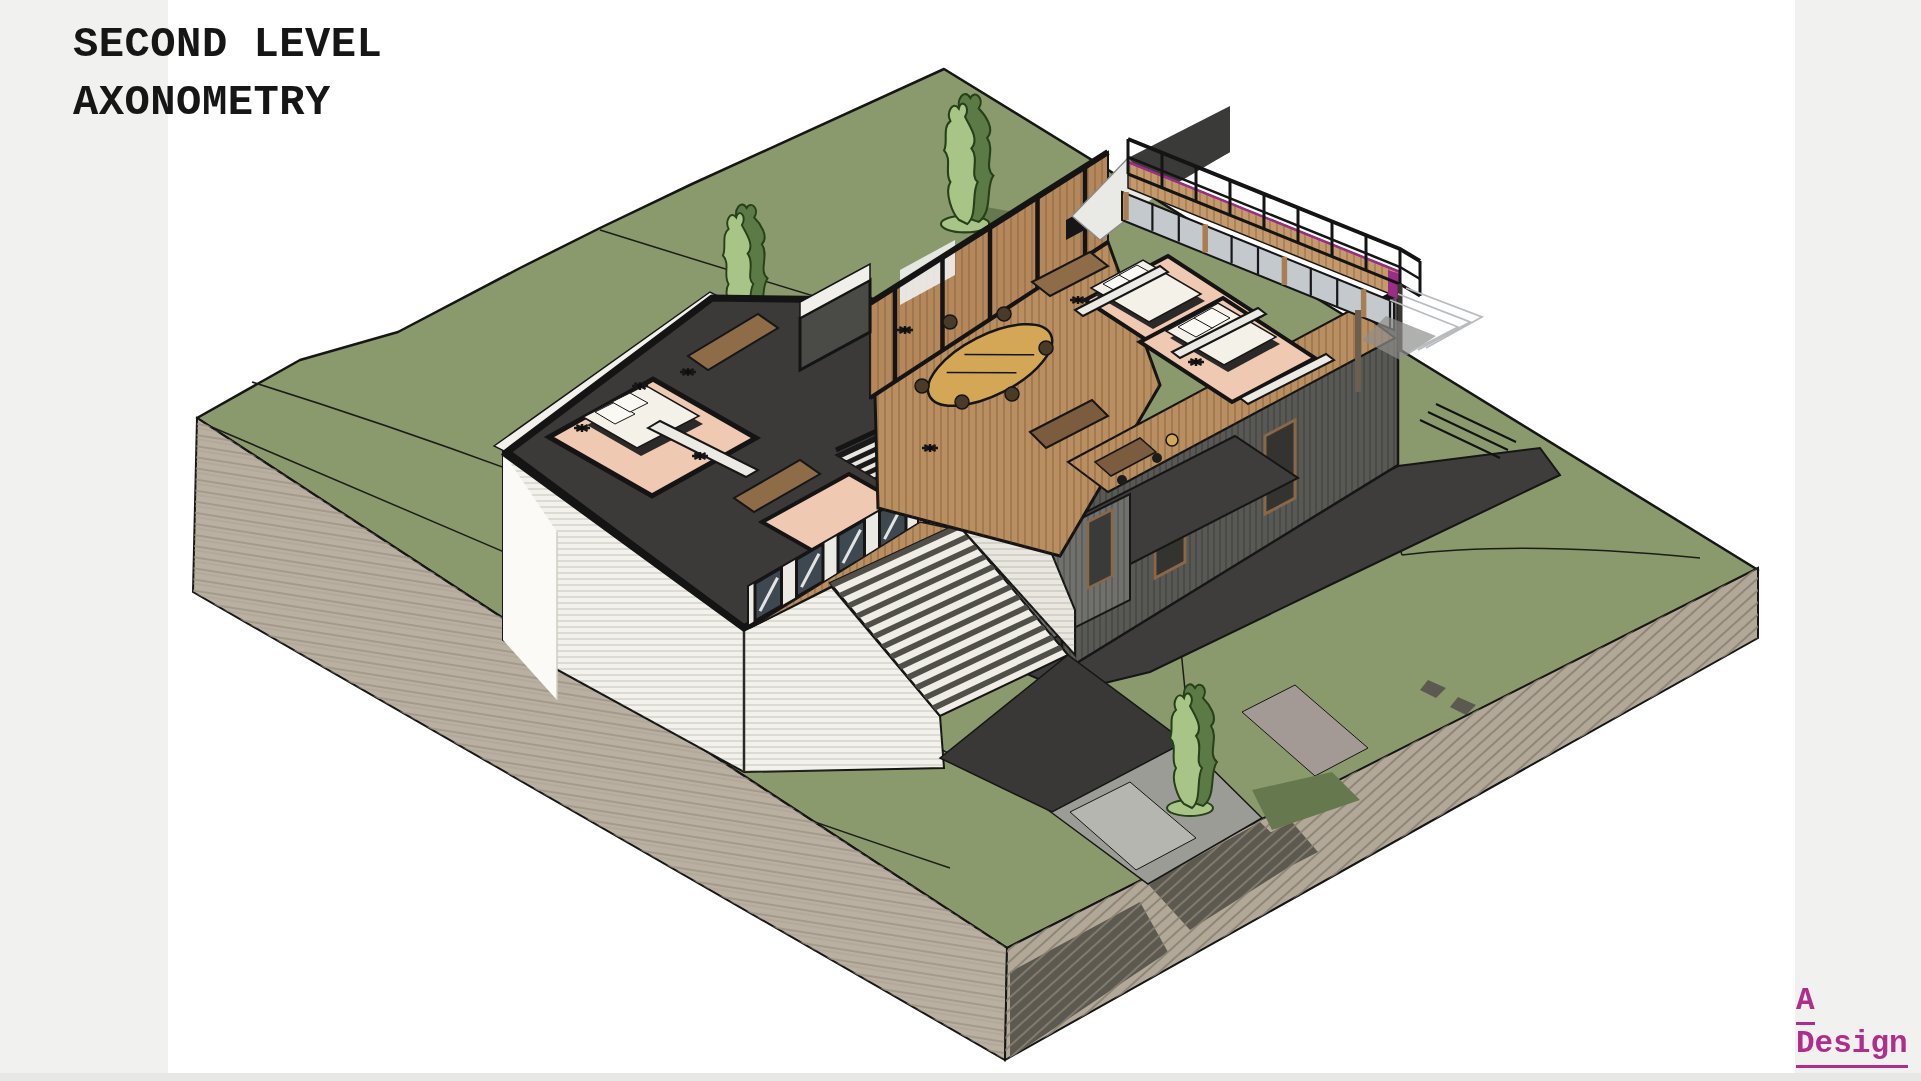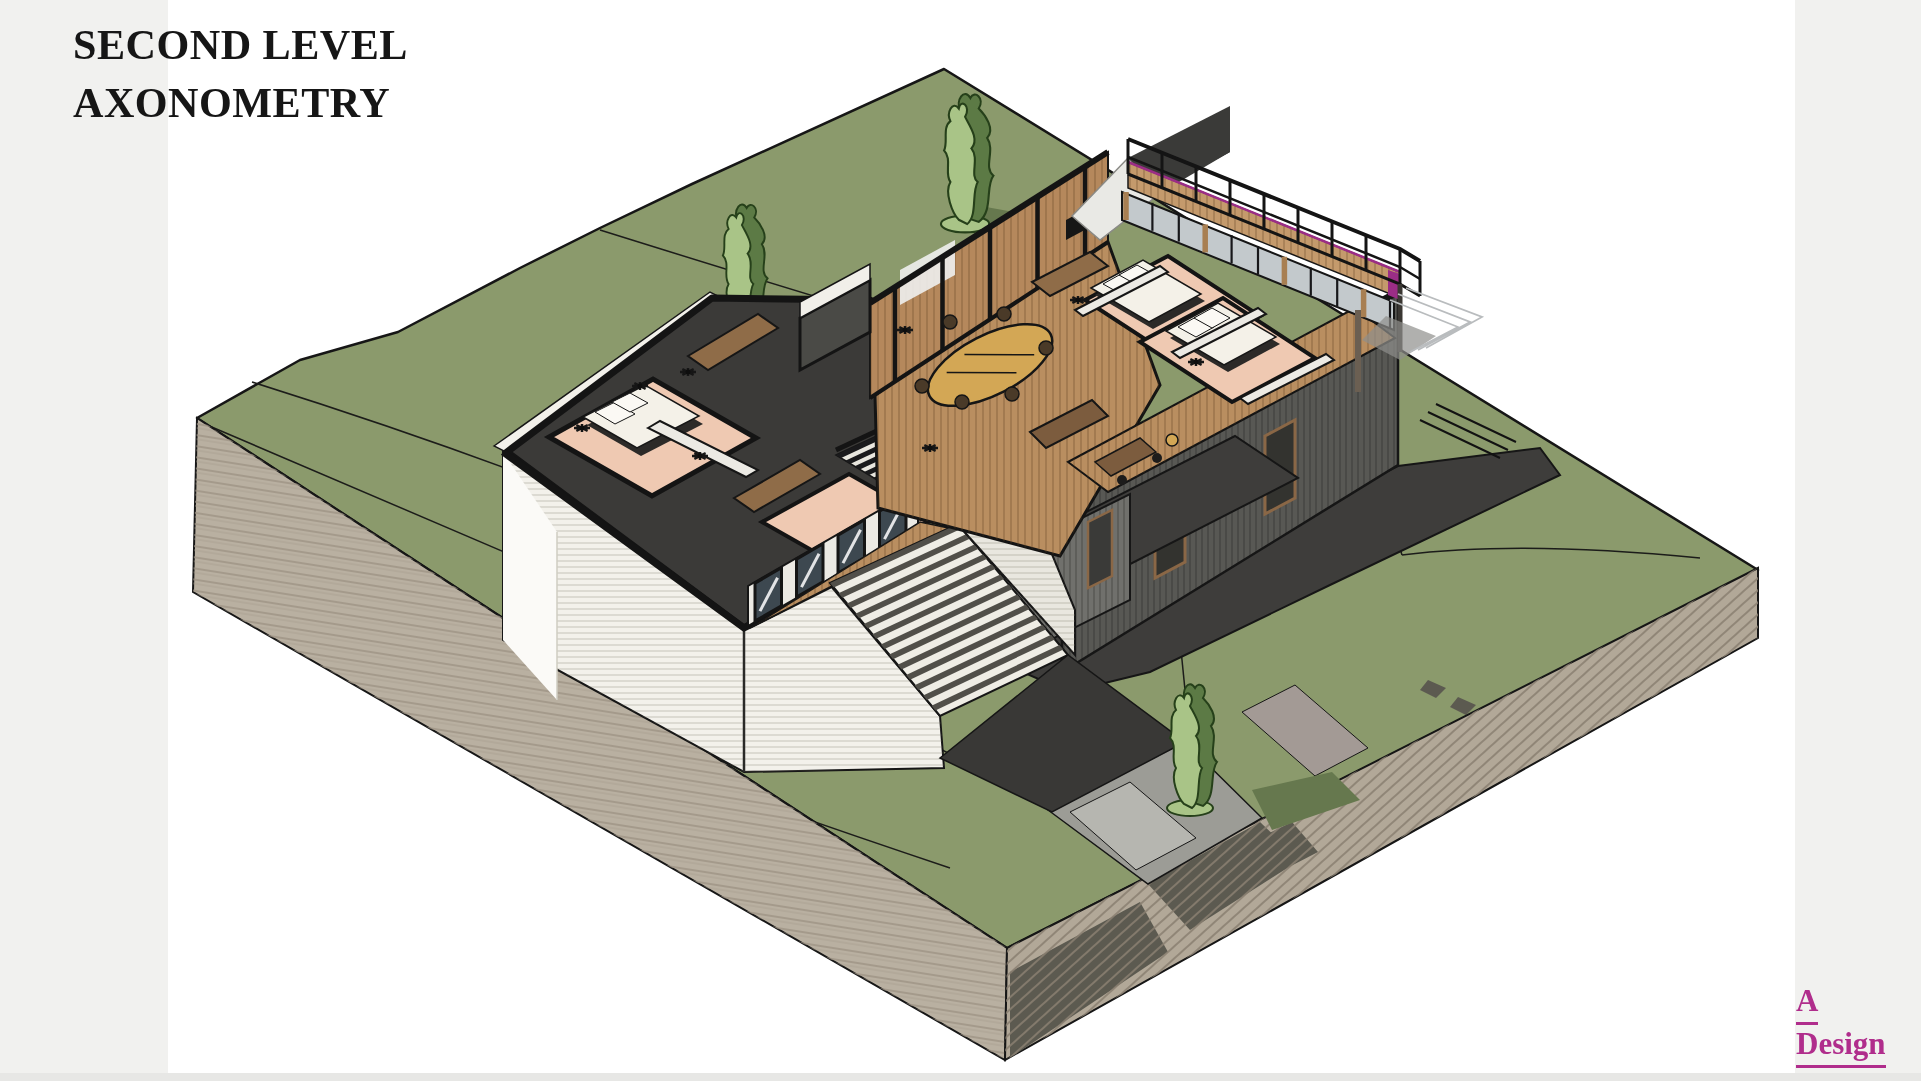--- a/index.html
+++ b/index.html
@@ -1,19 +1,19 @@
 <!DOCTYPE html>
 <html style="--page_bg: #ffffff; --margin_strip: #f1f1ef; --bottom_strip: #e7e7e5; --title_color: #161616; --logo_color: #b02d8c; --grass: #8b9a6c; --contour_line: #1c1c1a; --earth_left: #b9b0a1; --earth_right: #b2a898; --earth_dark_patch: #5c5a50; --slab_dark: #3e3d3b; --ramp_dark: #393836; --path_grey: #9c9c96; --path_light: #b6b6b0; --path_mauve: #a39a95; --wall_white: #f3f1eb; --wall_white_bright: #fbfaf7; --stair_tread_light: #efede5; --stair_tread_dark: #514f49; --floor_dark: #3b3a38; --wall_cut_black: #141414; --pink_floor: #efc9b2; --wood_floor: #b98e60; --wood_wall: #b5885c; --wood_fascia: #c49a6c; --table_tan: #d3a755; --sofa_brown: #8f6c48; --furniture_wood: #7c5c3e; --bed_white: #f4f1e8; --bed_base: #2c2a28; --glass_dark: #3d4850; --glass_light: #c3c9cc; --wall_grey_se: #585854; --wall_grey_lower: #70706c; --hall_grey: #514f4b; --partition_white: #eceae4; --railing_black: #141414; --accent_magenta: #9b2d86; --tree_light: #a9c487; --tree_dark: #5c7a45; --tree_shadow: #66784e; --ghost_grey: #b9bcbe; --canopy_white: #e9e9e5;"><head>
 <meta charset="utf-8">
 <style>
   html,body{margin:0;padding:0;background:#dcdcda;}
   .stage{
     position:relative; width:1921px; height:1081px; overflow:hidden;
     background:var(--page_bg,#ffffff);
-    font-family:Liberation Serif, serif;
+    font-family:Liberation Mono, monospace;
   }
   .margin-strip{position:absolute; top:0; height:100%; background:var(--margin_strip,#f1f1ef);}
   .margin-strip.left{left:0; width:168px;}
   .margin-strip.right{right:0; width:126px;}
   .bottom-strip{position:absolute; left:0; bottom:0; width:100%; height:8px; background:var(--bottom_strip,#e7e7e5);}
   .scene{position:absolute; left:0; top:0; width:1921px; height:1081px;}
   .page-title{
     position:absolute; left:73px; top:16px;
     font-size:43px; font-weight:bold; letter-spacing:.5px;
     line-height:1.36; color:var(--title_color,#161616);

